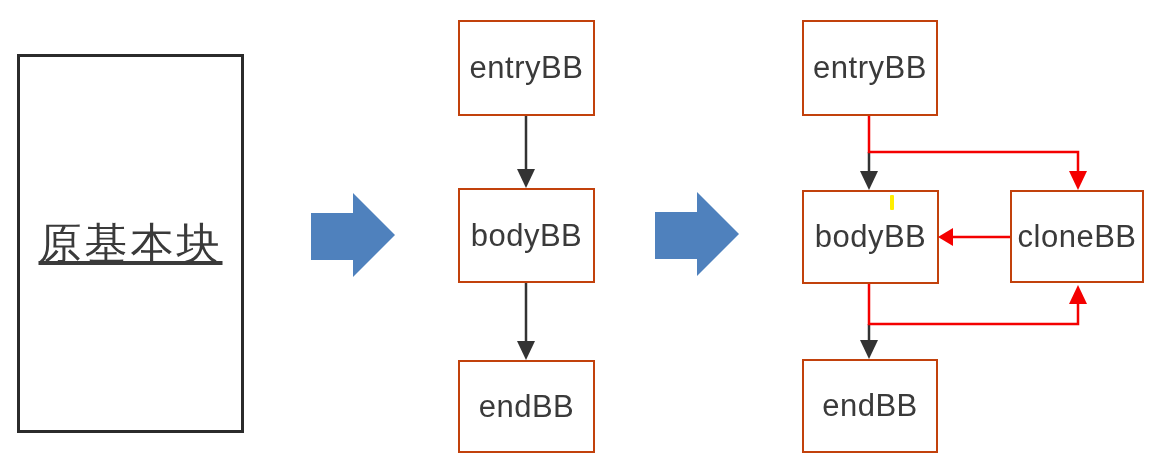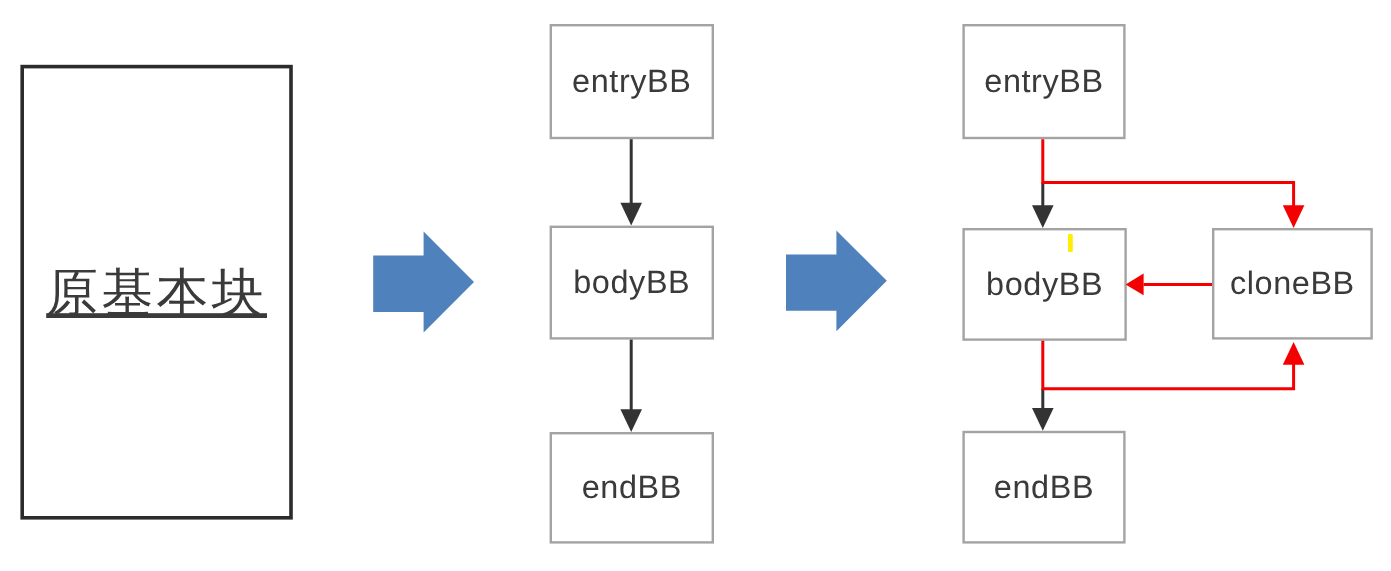--- a/index.html
+++ b/index.html
@@ -7,27 +7,27 @@
     position: relative;
     width: 1159px;
     height: 476px;
     background: #ffffff;
     overflow: hidden;
     font-family: "Liberation Sans", sans-serif;
   }
   .box {
     position: absolute;
     box-sizing: border-box;
-    border: 2px solid #a3a3a3;
+    border: 2px solid #c2410c;
     background: #ffffff;
     display: flex;
     align-items: center;
     justify-content: center;
     color: #3a3a3a;
-    font-size: 27px;
+    font-size: 31px;
     letter-spacing: 0.5px;
   }
   .box.big {
     border-width: 3px;
     border-color: #2b2b2b;
     font-size: 43px;
     letter-spacing: 3px;
     text-decoration: underline;
   }
   .box-original { left: 17px;  top: 54px;  width: 227px; height: 379px; }

